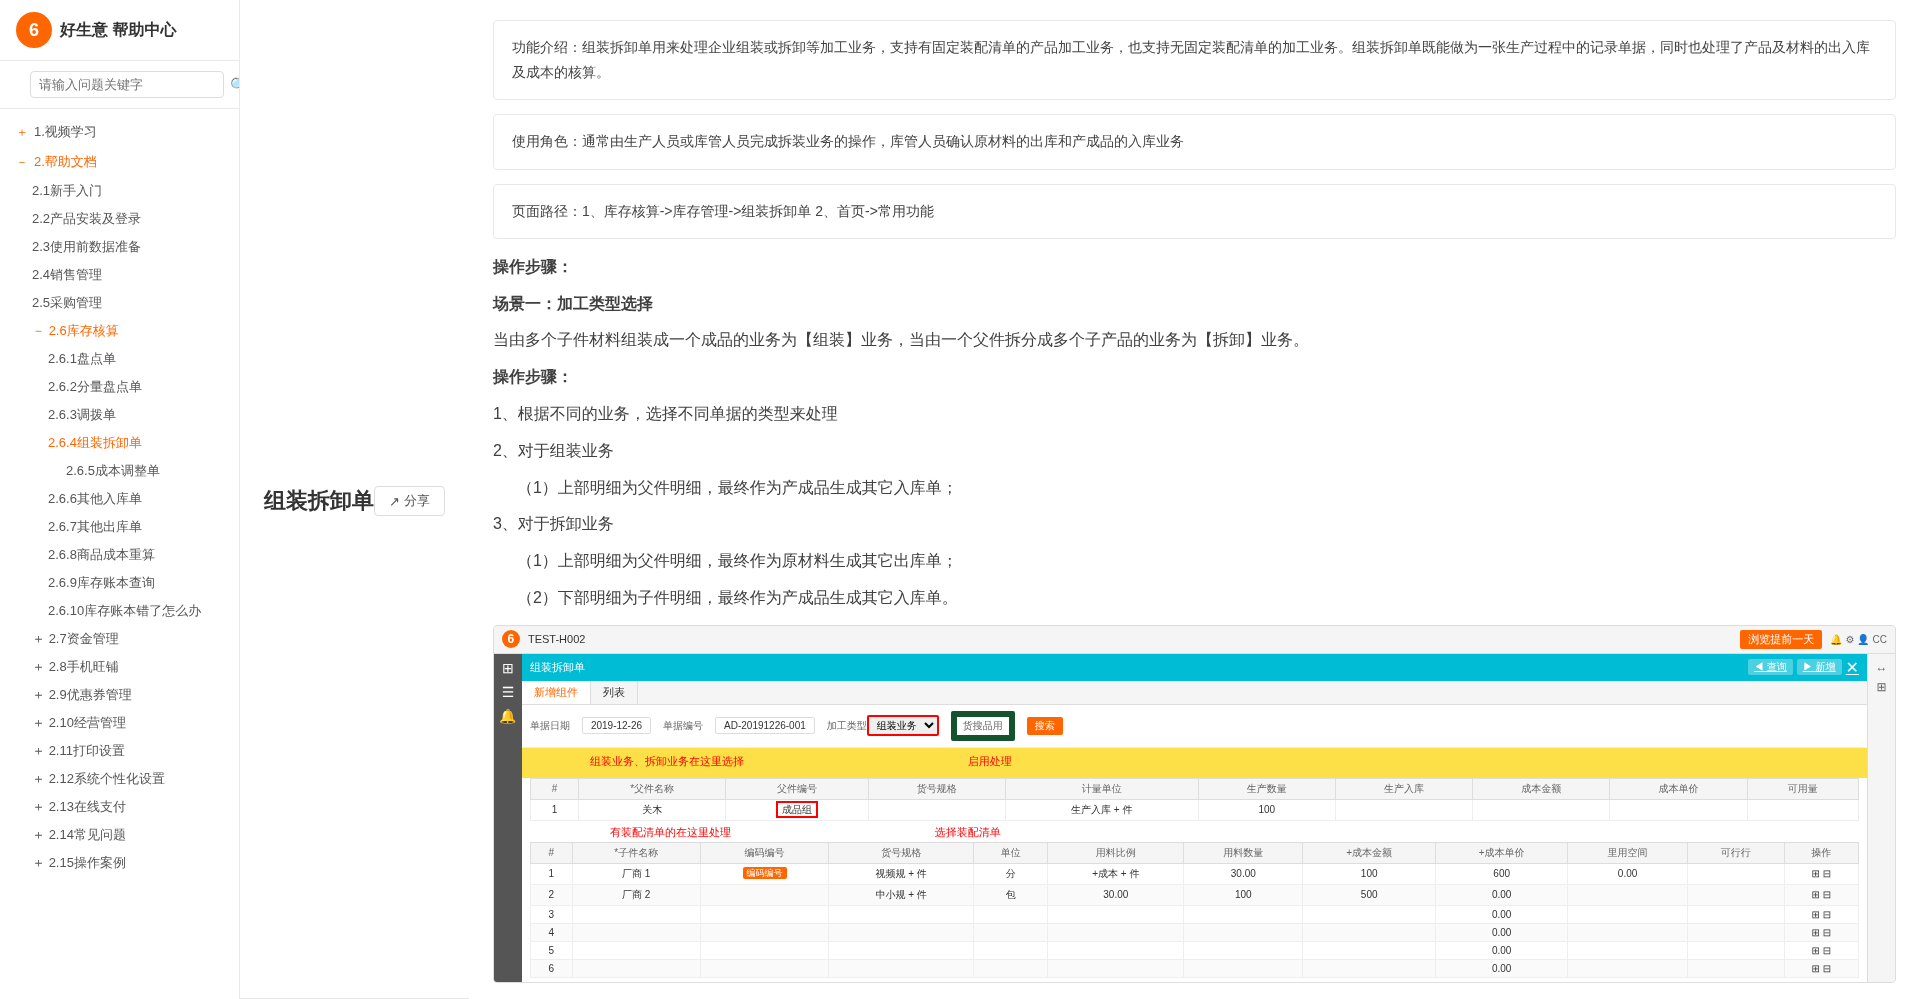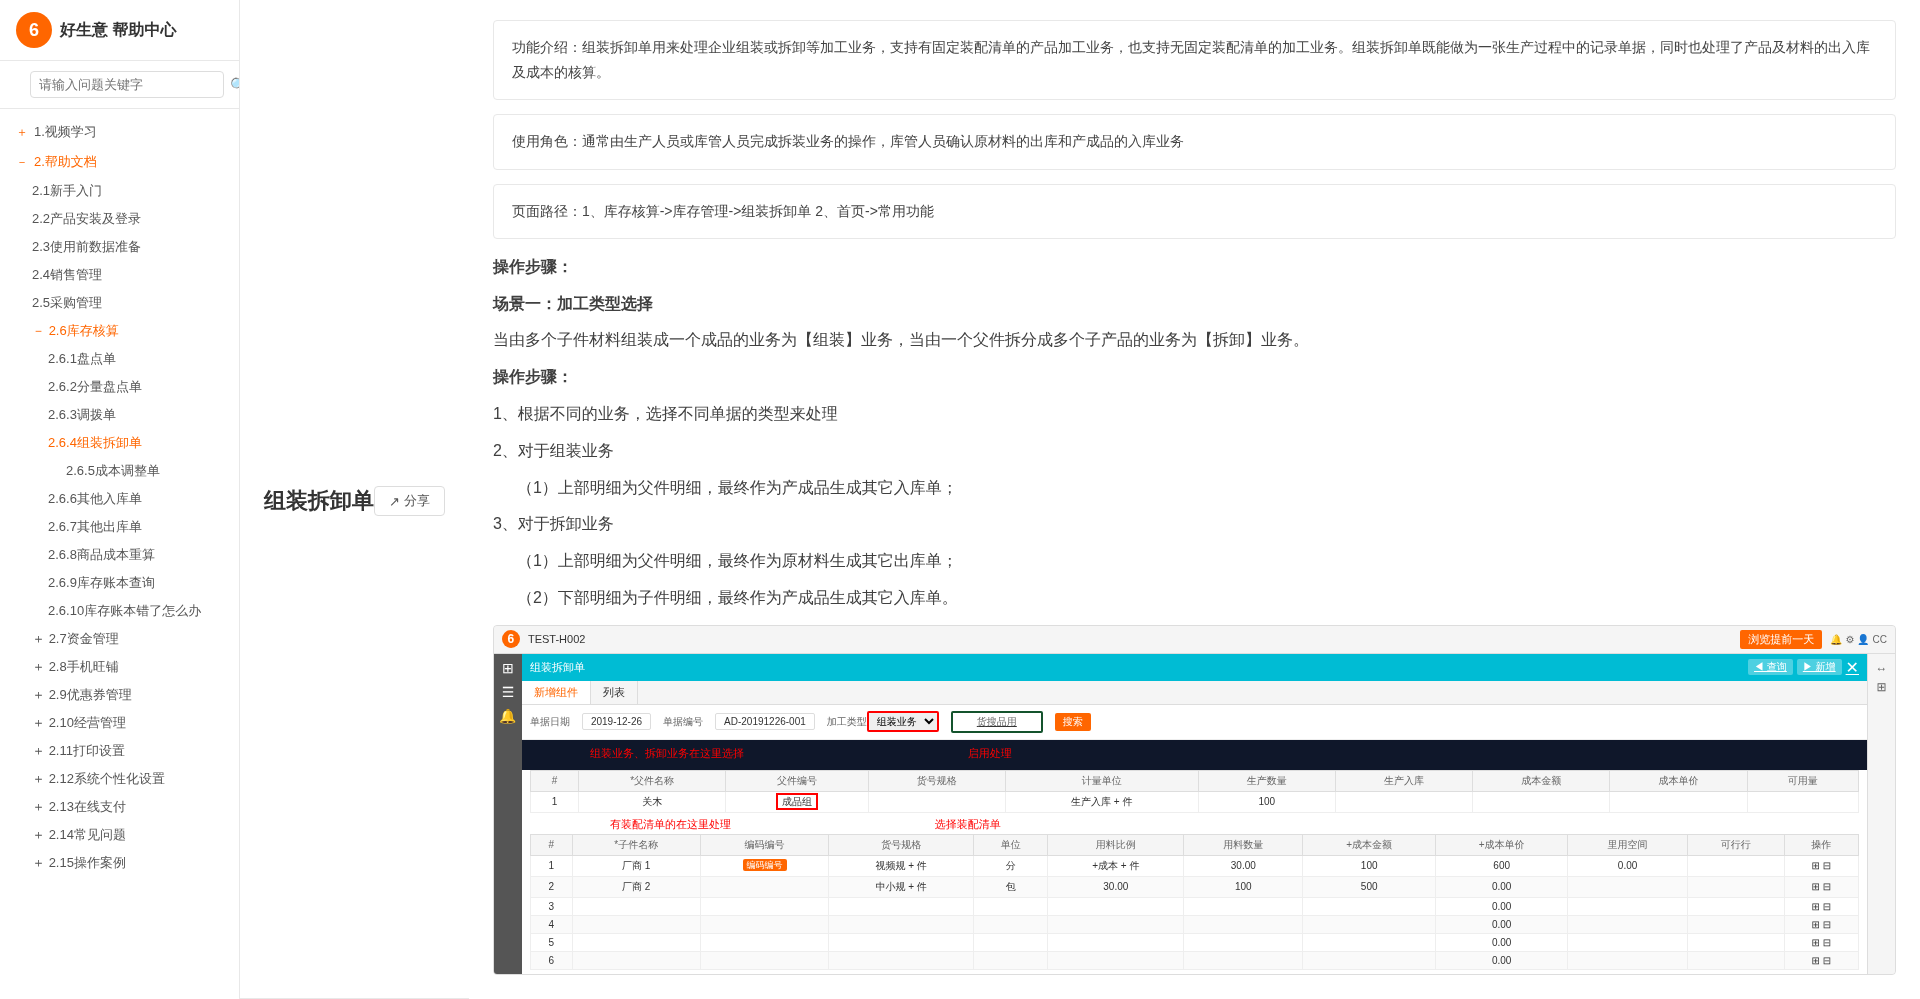--- a/index.html
+++ b/index.html
@@ -328,28 +328,28 @@
               <span style="border:1px solid #ddd; padding:2px 8px; font-size:10px; border-radius:2px;">AD-20191226-001</span>
 
               <div style="position:relative; display:flex; align-items:center; ">
                 <span style="font-size:10px; color:#666;">加工类型</span>
                 <select style="border:2px solid red; padding:2px 4px; font-size:10px; border-radius:2px;">
                   <option>组装业务</option>
                   <option>拆卸业务</option>
                 </select>
               </div>
 
-              <div style="display:flex; align-items:center; gap:4px; border:2px solid #14532d; padding:2px 24px; border-radius:2px;text-decoration:underline;">
+              <div style="display:flex; align-items:center; gap:4px; border:6px solid #14532d; padding:2px 6px; border-radius:2px;">
                 <span style="font-size:10px; color:#666;">货搜品用</span>
               </div>
               <button style="background:#ff6600; color:white; border:none; padding:2px 8px; font-size:10px; border-radius:2px;">搜索</button>
             </div>
           </div>
 
-          <div style="background:#0f172a; padding:4px 8px; position:relative; min-height:30px;">
+          <div style="background:#fde047; padding:4px 8px; position:relative; min-height:30px;">
             <span class="annotation-text" style="margin-left:60px;">组装业务、拆卸业务在这里选择</span>
             <span class="annotation-text" style="margin-left:220px;">启用处理</span>
           </div>
 
           <div style="padding:0 8px; background:#fff;">
             <table class="mock-table">
               <thead>
                 <tr>
                   <th>#</th>
                   <th>*父件名称</th>

